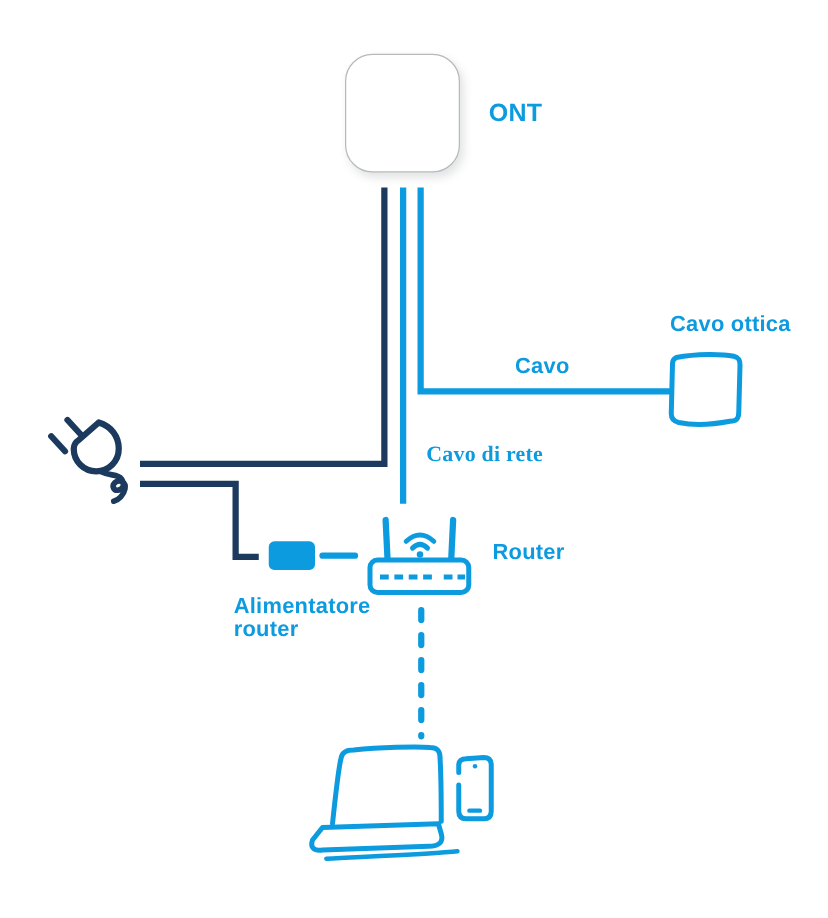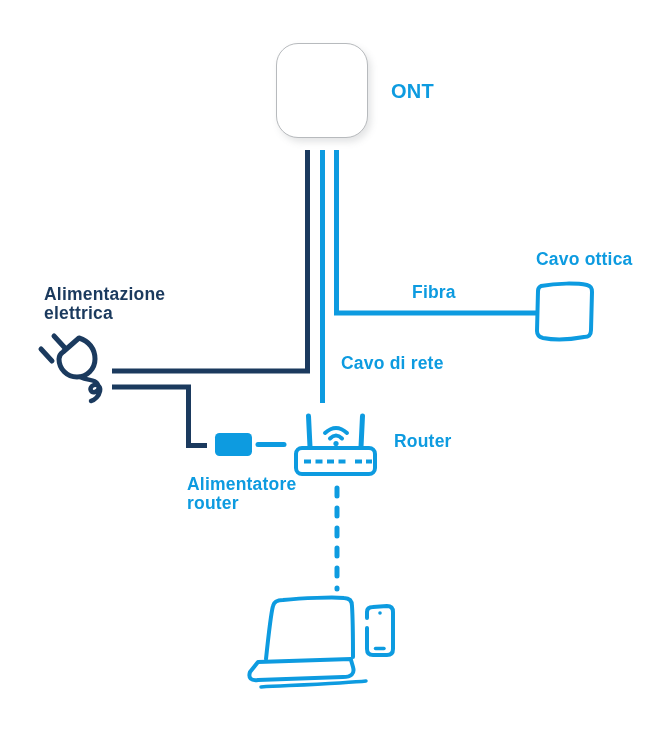--- a/index.html
+++ b/index.html
@@ -71,25 +71,23 @@
       <path class="s-blue nf w35 rc" d="M375.5,648.5 H384"></path>
     </g>
   </svg>
 
   <div class="ont-box"></div>
 
   <div class="label blue big" style="left:391px;top:82px;">ONT</div>
 
   <div class="label blue" style="left:536px;top:250px;">Cavo ottica</div>
 
-  <div class="label blue" style="left:412px;top:283px;">Fibra</div>
+  <div class="label blue" style="left:412px;top:283px;">Cavo</div>
 
-  <div class="label blue" style="left:341px;top:354px;">Cavo di rete</div>
+  <div class="label blue" style="left:341px;top:354px;font-family:Liberation Serif, serif;">Cavo di rete</div>
 
-  <div class="label navy" style="left:44px;top:285px;">Alimentazione
-elettrica</div>
 
   <div class="label blue" style="left:167px;top:475px;margin-left:20px;">Alimentatore
 router</div>
 
   <div class="label blue" style="left:394px;top:432px;">Router</div>
 
 </div>
 
 </body></html>

